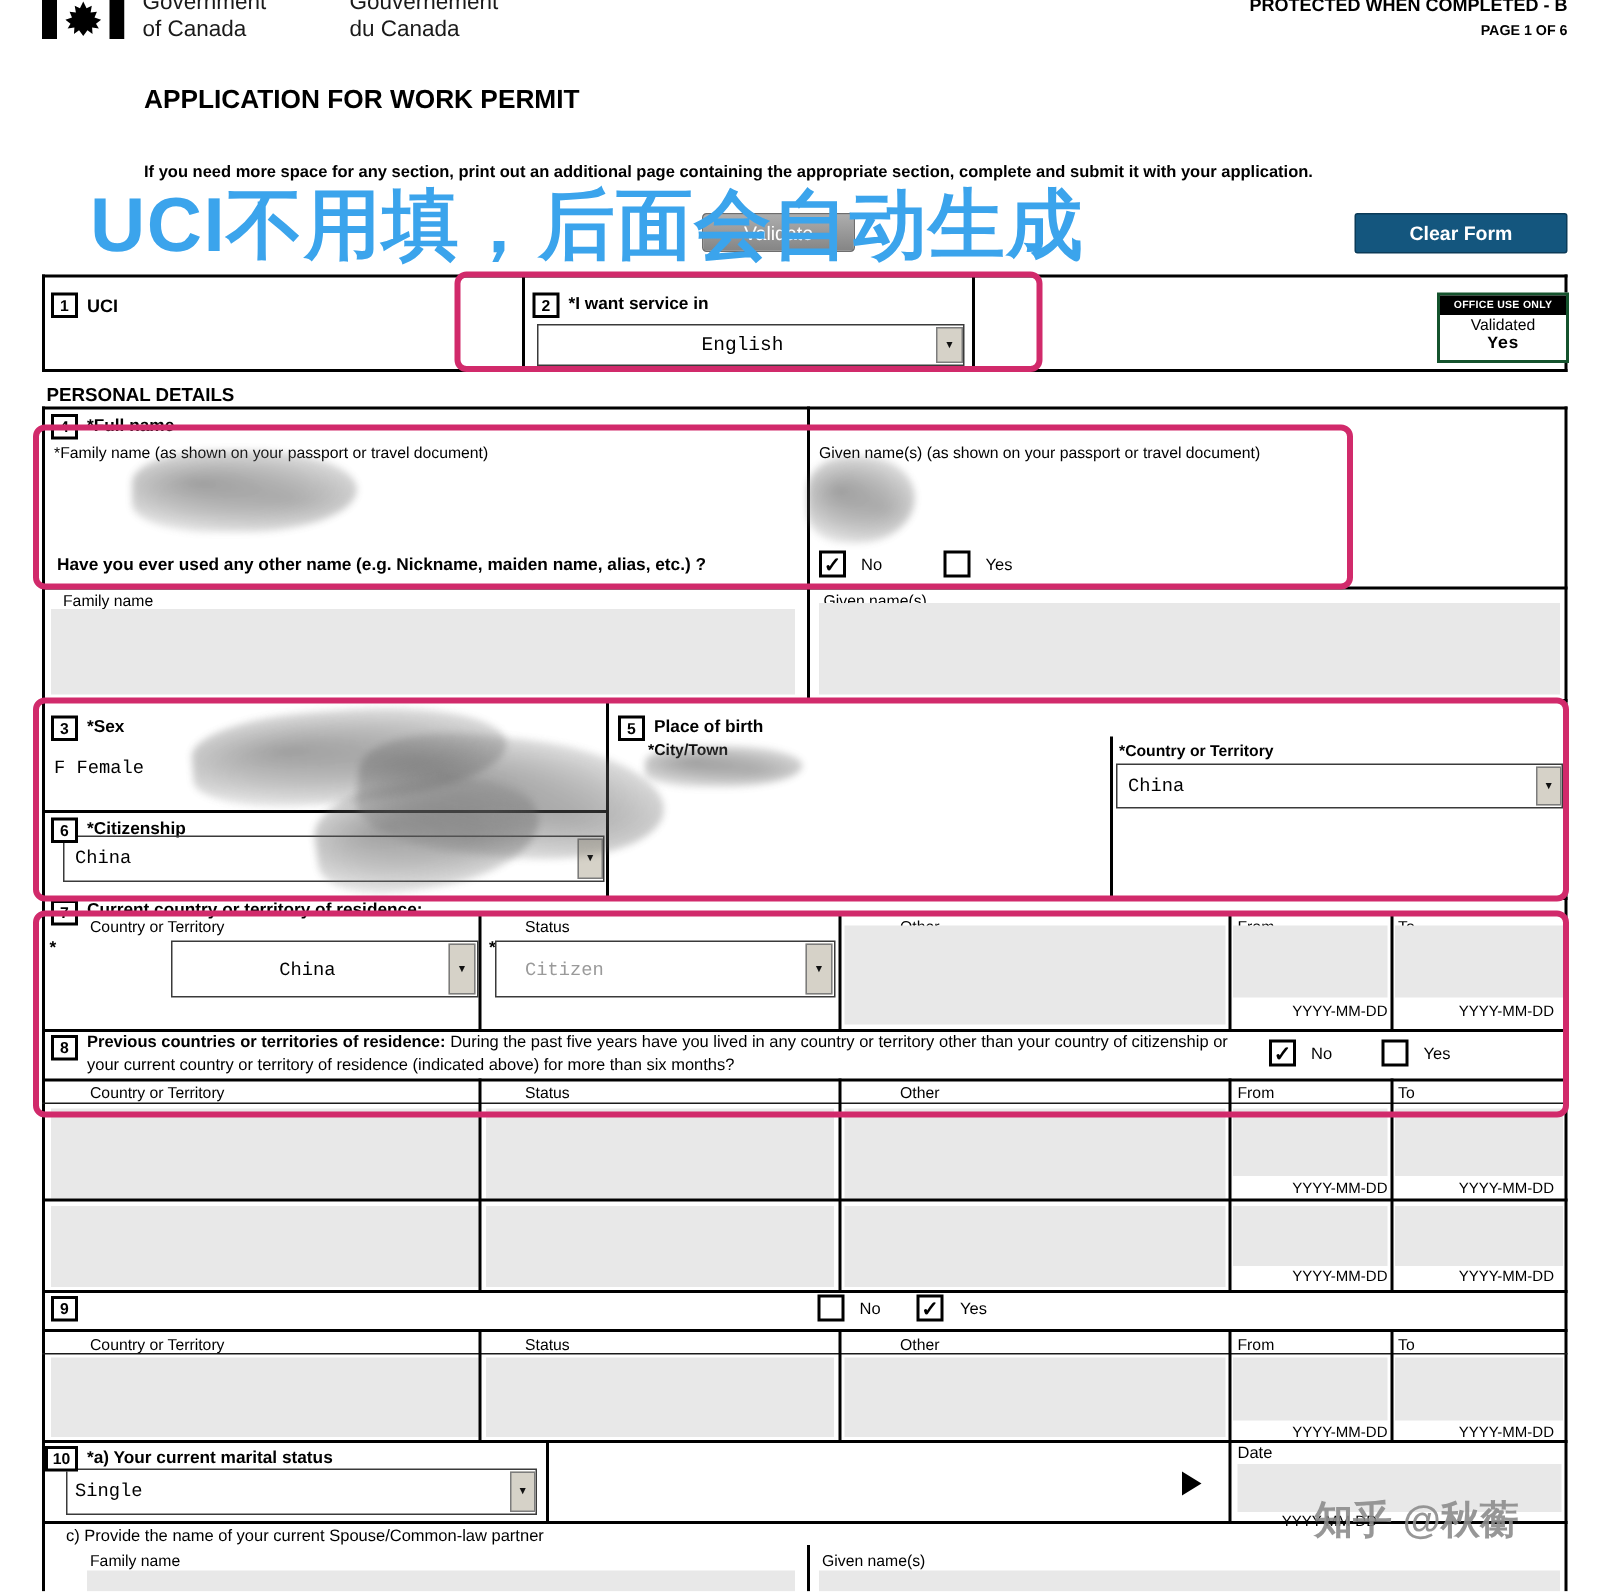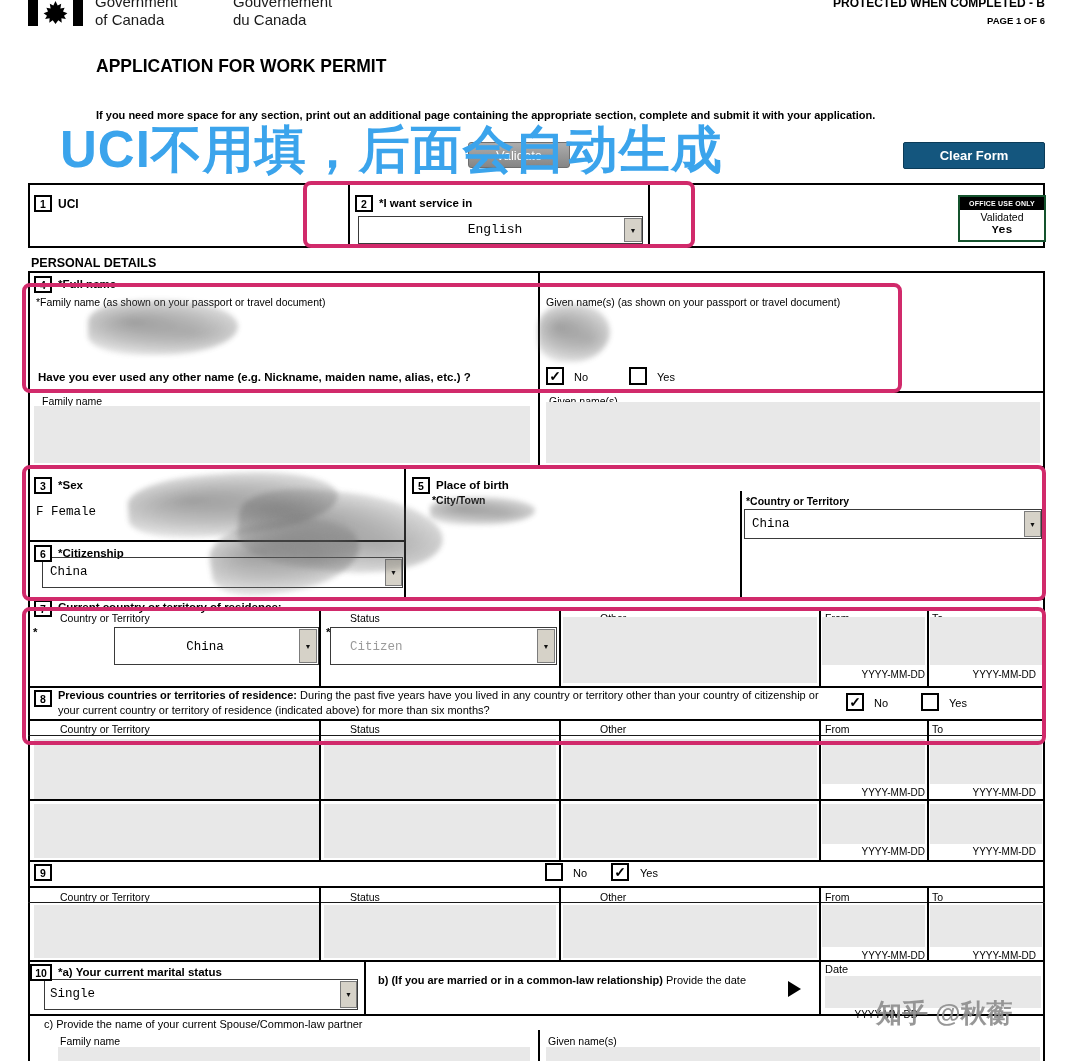--- a/index.html
+++ b/index.html
@@ -240,21 +240,20 @@
   <div class="vl" style="left:927px;top:886px;height:74px"></div>
 
   <div class="num" style="left:30px;top:964px;width:22px">10</div>
   <div class="bl" style="left:58px;top:966px">*a) Your current marital status</div>
   <div class="combo" style="left:44px;top:979px;width:314px;height:31px"></div>
   <div class="mono" style="left:50px;top:987px">Single</div>
   <div class="dd" style="left:340px;top:981px;width:17px;height:27px">▼</div>
   <div class="vl" style="left:364px;top:960px;height:55px"></div>
 
   <div class="qtext" style="left:378px;top:973px;width:405px">
-    <div><b>b) (If you are married or in a common-law relationship)</b> <span>Provide the date</span></div>
   </div>
   <div class="tri" style="left:788px;top:981px"></div>
   <div class="vl" style="left:819px;top:960px;height:55px"></div>
   <div class="hdr" style="left:825px;top:963px;width:216px;font-size:11px">Date</div>
   <div class="fill" style="left:825px;top:976px;width:216px;height:32px"></div>
   <div class="dfmt" style="left:828px;top:1009px;width:90px">YYYY-MM-DD</div>
   <div class="hl" style="left:28px;top:1014px;width:1017px"></div>
 
   <div class="sl" style="left:44px;top:1018px;font-size:11px">c) Provide the name of your current Spouse/Common-law partner</div>
   <div class="sl" style="left:60px;top:1035px">Family name</div>

